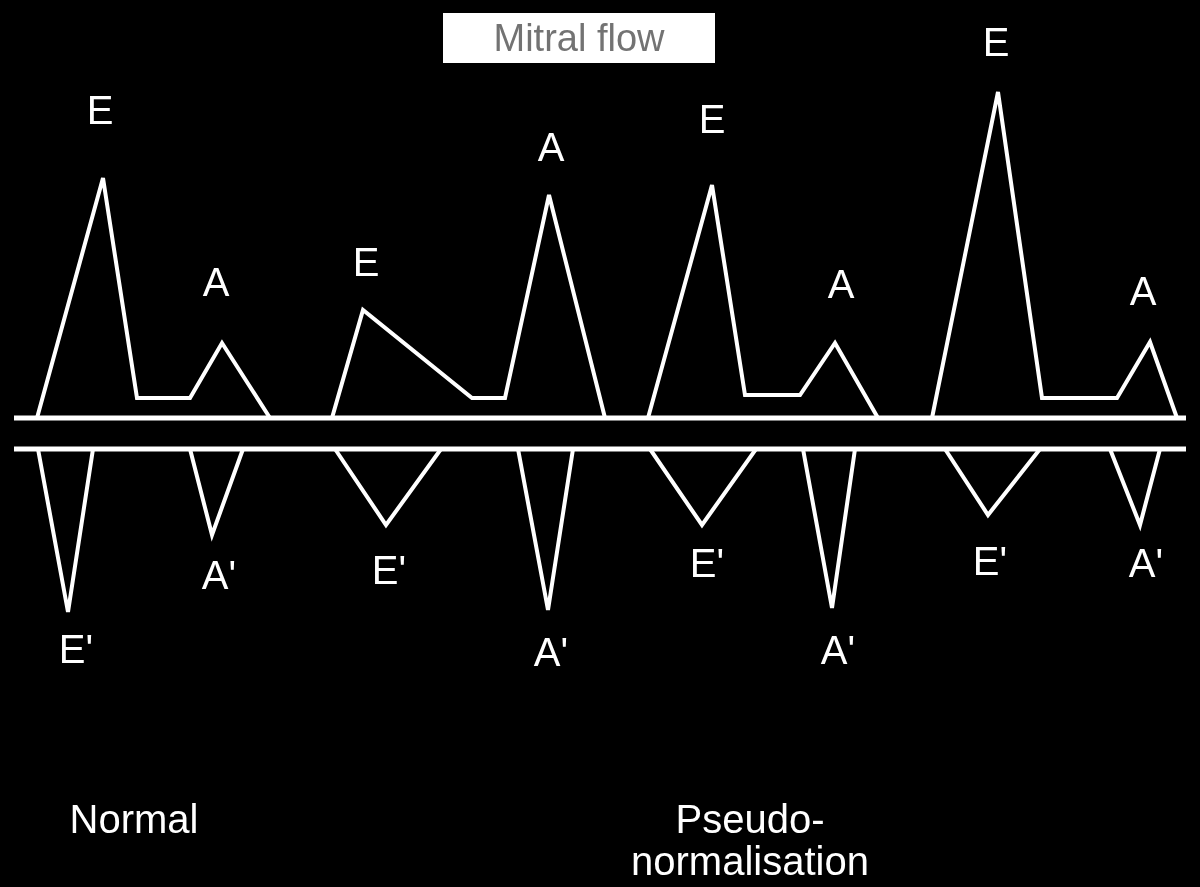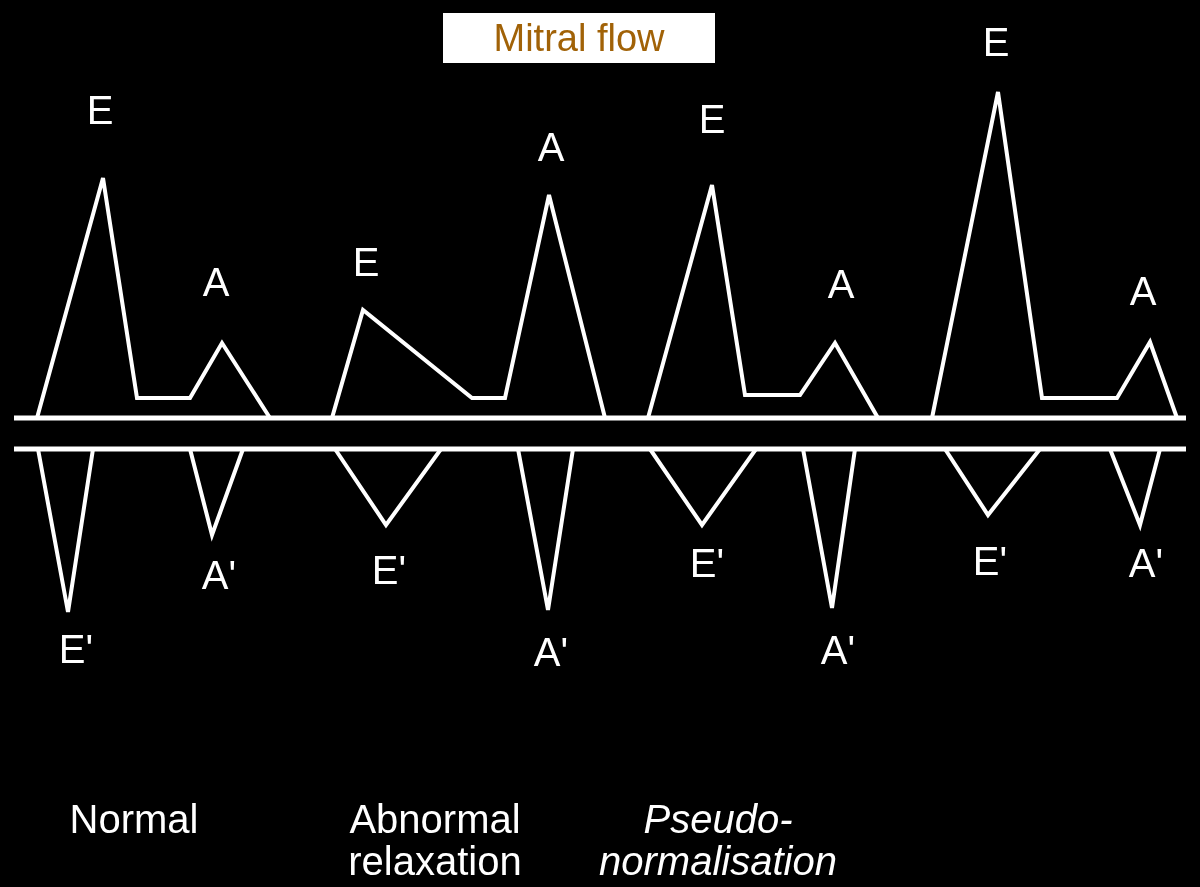--- a/index.html
+++ b/index.html
@@ -43,21 +43,21 @@
   .peak-label {
     fill: #ffffff;
     font-family: "Liberation Sans", sans-serif;
     font-size: 40px;
     text-anchor: middle;
     dominant-baseline: middle;
   }
   .title-box {
     position: absolute;
     background: #ffffff;
-    color: #a16207;
+    color: #737373;
     display: flex;
     align-items: center;
     justify-content: center;
     font-family: "Liberation Sans", sans-serif;
     font-weight: 400;
     letter-spacing: 0px;
     box-sizing: border-box;
   }
   #title-mitral-flow {
     left: 443px;
@@ -77,21 +77,21 @@
     position: absolute;
     color: #ffffff;
     font-family: "Liberation Sans", sans-serif;
     font-size: 40px;
     line-height: 42px;
     text-align: center;
     white-space: pre-line;
   }
   #cat-0 { left: 4px;  top: 798px; width: 260px; }
   #cat-1 { left: 305px; top: 798px; width: 260px; }
-  #cat-2 { left: 568px; top: 798px; width: 300px; font-style: italic; }
+  #cat-2 { left: 600px; top: 798px; width: 300px; }
   #cat-3 { left: 920px; top: 798px; width: 270px; }
 </style>
 </head>
 <body>
 
 <div id="stage">
 
   <svg id="diagram" viewBox="0 0 1200 887">
     <rect x="0" y="0" width="1200" height="887" fill="#000000"></rect>
 
@@ -127,18 +127,16 @@
         <text class="peak-label" x="1143" y="294">A</text>
         <text class="peak-label" x="990" y="564">E'</text>
         <text class="peak-label" x="1146" y="566">A'</text>
       </g>
   </svg>
 
   <div class="title-box" id="title-mitral-flow">Mitral flow</div>
 
 
   <div class="category-label" id="cat-0">Normal</div>
-  <div class="category-label" id="cat-1">Abnormal
-relaxation</div>
   <div class="category-label" id="cat-2">Pseudo-
 normalisation</div>
 
 </div>
 
 </body></html>

